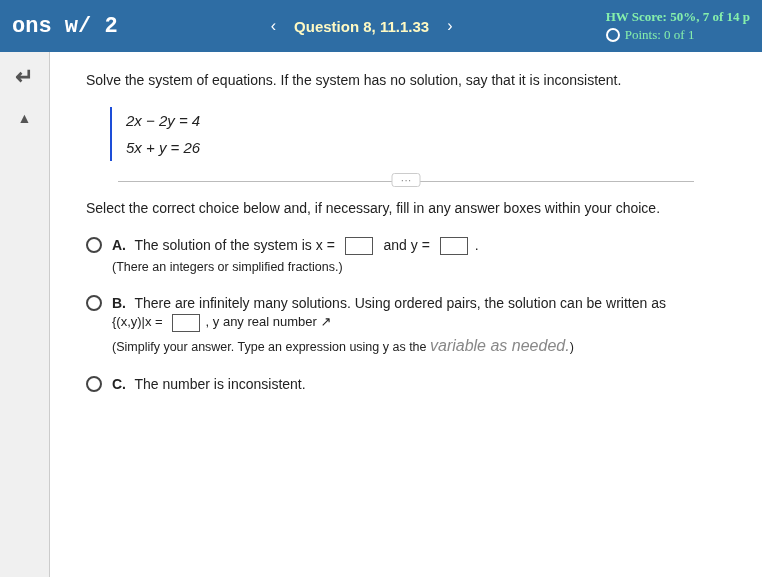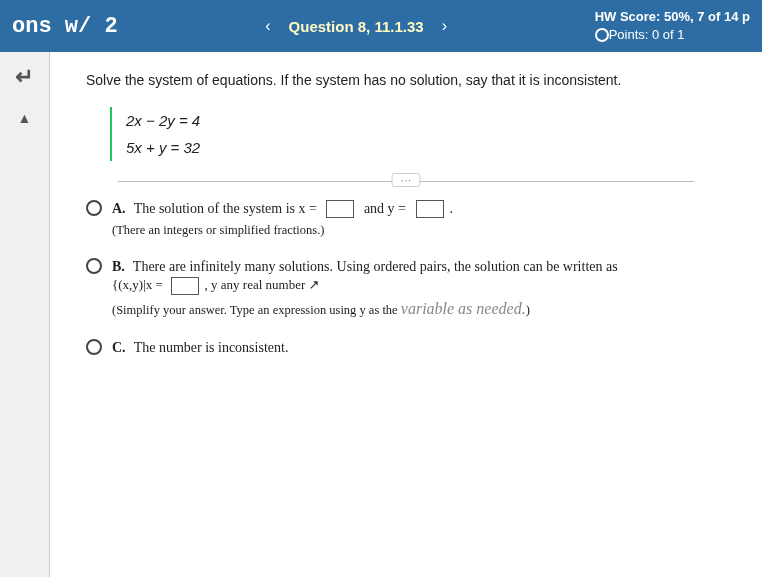--- a/index.html
+++ b/index.html
@@ -44,29 +44,31 @@
       padding: 4px 8px;
     }
     .question-label {
       font-size: 15px;
       font-weight: bold;
       color: #fef9c3;
     }
     .top-bar-right {
       text-align: right;
       font-size: 13px;
-      color: #ffffff;
+      color: #86efac;
       line-height: 1.4;
+      font-family: Liberation Serif, serif;
     }
     .hw-score {
       font-weight: bold;
     }
     .points-row {
       display: flex;
       align-items: center;
+      gap: 5px;
     }
     .circle-icon {
       width: 14px;
       height: 14px;
       border: 2px solid white;
       border-radius: 50%;
       display: inline-block;
     }
 
     
@@ -111,21 +113,21 @@
     .instruction-text {
       font-size: 14px;
       color: #222;
       margin-bottom: 16px;
       line-height: 1.5;
     }
 
     .equation-block {
       margin-left: 24px;
       margin-bottom: 20px;
-      border-left: 2px solid #22c55e;
+      border-left: 2px solid #1d4ed8;
       padding-left: 14px;
     }
     .equation-line {
       font-size: 15px;
       color: #222;
       line-height: 1.8;
       font-style: italic;
     }
 
     .divider-row {
@@ -198,21 +200,20 @@
       margin: 0 2px;
     }
     .choice-subtext {
       font-size: 12.5px;
       color: #222;
       margin-top: 2px;
       line-height: 1.5;
     }
     .choice-content {
       flex: 1;
-      font-family: Liberation Serif, serif;
     }
     .set-notation {
       font-size: 13px;
       color: #222;
     }
     .truncated {
       font-size: 16px;
       color: #888;
       font-style: italic;
     }
@@ -245,30 +246,31 @@
 
   <div class="content-area">
 
     <p class="instruction-text">Solve the system of equations. If the system has no solution, say that it is inconsistent.</p>
 
     <div class="equation-block">
       <div class="equation-line">
         2x − 2y = 4
       </div>
       <div class="equation-line">
-        5x + y = 32
+        5x + y = 26
       </div>
     </div>
 
     <div class="divider-row">
       <div class="divider-line">
         <span class="divider-dots">···</span>
       </div>
     </div>
 
+    <p class="select-text">Select the correct choice below and, if necessary, fill in any answer boxes within your choice.</p>
 
     <div class="choice-row">
       <div class="radio-btn"></div>
       <div class="choice-content">
         <div>
           <span class="choice-label">A.</span>
           <span class="choice-text">The solution of the system is x =&nbsp;</span>
           <span class="answer-box"></span>
           <span class="choice-text">&nbsp;and y =&nbsp;</span>
           <span class="answer-box"></span>

